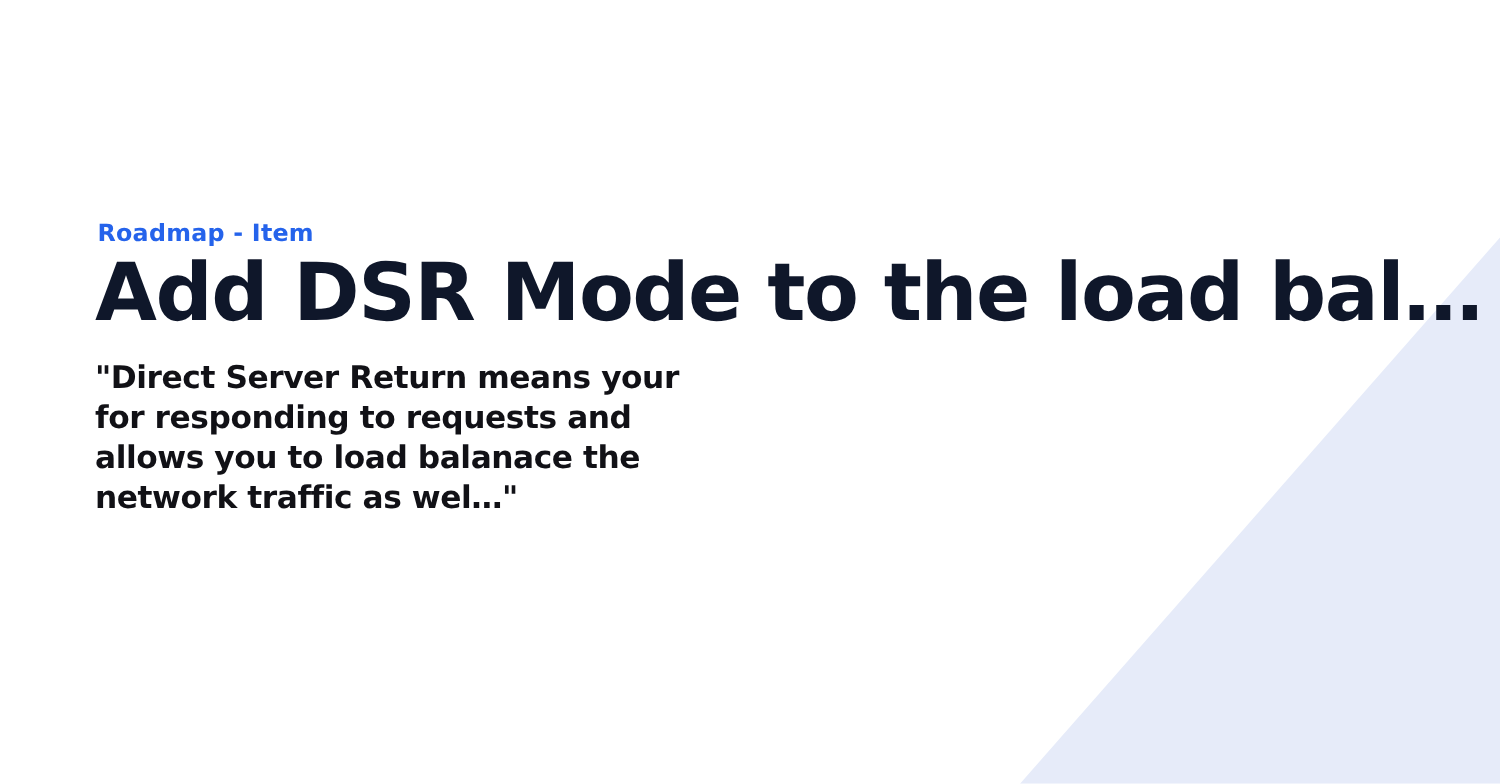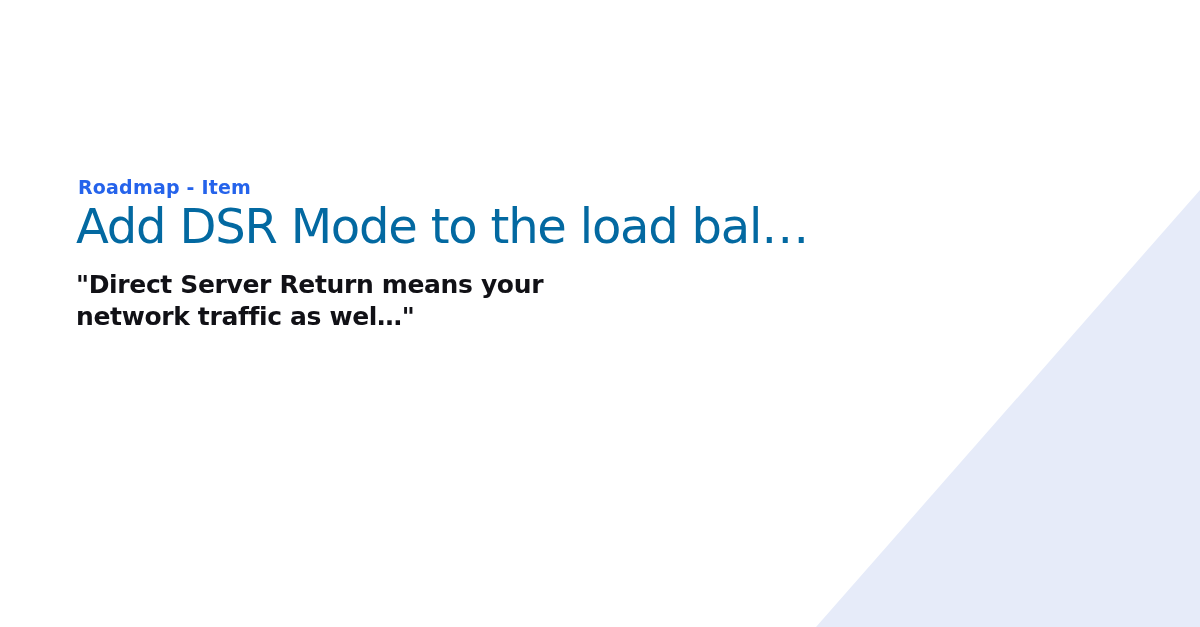--- a/index.html
+++ b/index.html
@@ -45,24 +45,24 @@
     font-weight: bold;
     letter-spacing: 0.2px;
     color: #2563eb;
     line-height: 1;
     margin: 0 0 4px 2px;
     white-space: nowrap;
   }
 
   .title {
     font-family: "DejaVu Sans", sans-serif;
-    font-size: 48px;
-    font-weight: normal;
+    font-size: 64px;
+    font-weight: bold;
     letter-spacing: -1.2px;
-    color: #0369a1;
+    color: #0f172a;
     line-height: 1.08;
     margin: 0;
     white-space: nowrap;
   }
 
   .excerpt {
     font-family: "DejaVu Sans", sans-serif;
     font-size: 25px;
     font-weight: bold;
     letter-spacing: -0.35px;
@@ -86,17 +86,19 @@
   </svg>
 
   <div class="content">
 
     <div class="eyebrow">Roadmap - Item</div>
 
     <h1 class="title">Add DSR Mode to the load bal…</h1>
 
     <div class="excerpt">
       <span class="line">"Direct Server Return means your</span>
+      <span class="line">for responding to requests and</span>
+      <span class="line">allows you to load balanace the</span>
       <span class="line">network traffic as wel…"</span>
     </div>
 
   </div>
 </div>
 
 </body></html>

